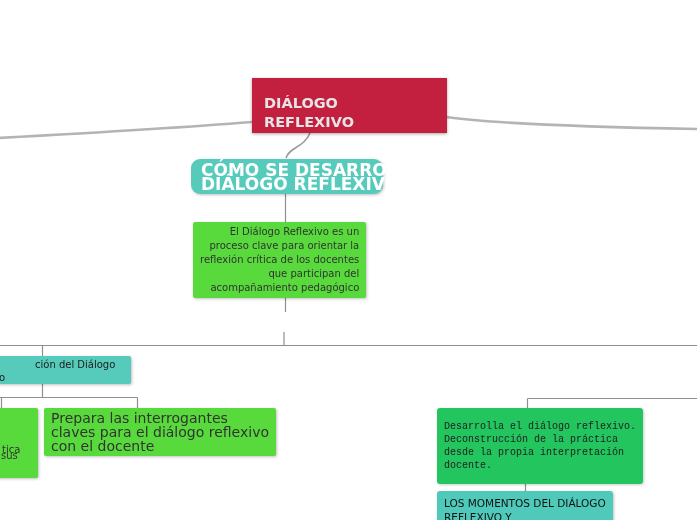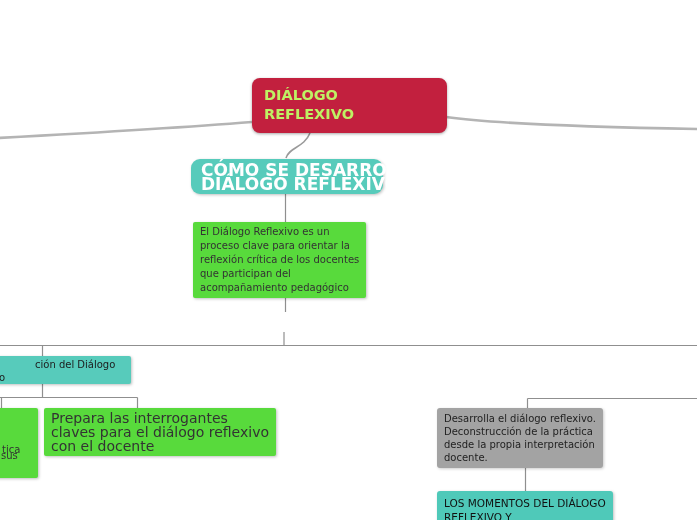--- a/index.html
+++ b/index.html
@@ -24,26 +24,26 @@
     position: absolute;
     z-index: 1;
     box-sizing: border-box;
     white-space: pre;
     cursor: default;
   }
   .node-root {
     left: 252px; top: 78px;
     width: 195px; height: 55px;
     background: #c2203e;
-    border-radius: 8px;
-    color: #bef264;
+    border-radius: 0;
+    color: #e5e5e5;
     font-weight: bold;
     font-size: 14.5px;
     line-height: 19px;
-    padding: 8px 12px;
+    padding: 16px 12px;
     box-shadow: 0 1px 3px rgba(0,0,0,0.35);
   }
   .node-como {
     left: 191px; top: 159px;
     width: 192px; height: 35px;
     background: #57cbbb;
     border-radius: 9px;
     color: #ffffff;
     font-weight: bold;
     font-size: 17px;
@@ -54,20 +54,21 @@
   .node-desc {
     left: 193px; top: 222px;
     display: inline-block;
     background: #58da3c;
     border-radius: 2px;
     color: #333333;
     font-size: 10px;
     line-height: 14px;
     padding: 3px 7px;
     box-shadow: 1px 1px 3px rgba(0,0,0,0.25);
+    text-align: right;
   }
   .node-proc {
     left: 228px; top: 312px;
     width: 110px; height: 20px;
     background: #8bd8cb;
     border-radius: 3px;
     color: #111111;
     font-size: 10px;
     line-height: 20px;
     text-align: center;
@@ -102,27 +103,28 @@
     border-radius: 2px;
     color: #333333;
     font-size: 14px;
     line-height: 14px;
     padding: 3px 7px;
     box-shadow: 1px 1px 3px rgba(0,0,0,0.25);
   }
   .node-des {
     left: 437px; top: 408px;
     display: inline-block;
-    background: #a3a3a3;
+    background: #22c55e;
     border-radius: 3px;
     color: #222222;
     font-size: 10px;
     line-height: 13px;
-    padding: 4px 7px;
+    padding: 12px 7px;
     box-shadow: 1px 1px 3px rgba(0,0,0,0.2);
+    font-family: Liberation Mono, monospace;
   }
   .node-mom {
     left: 437px; top: 491px;
     display: inline-block;
     min-width: 170px;
     background: #4fc9b9;
     border-radius: 3px;
     color: #111111;
     font-size: 10.5px;
     line-height: 14px;

